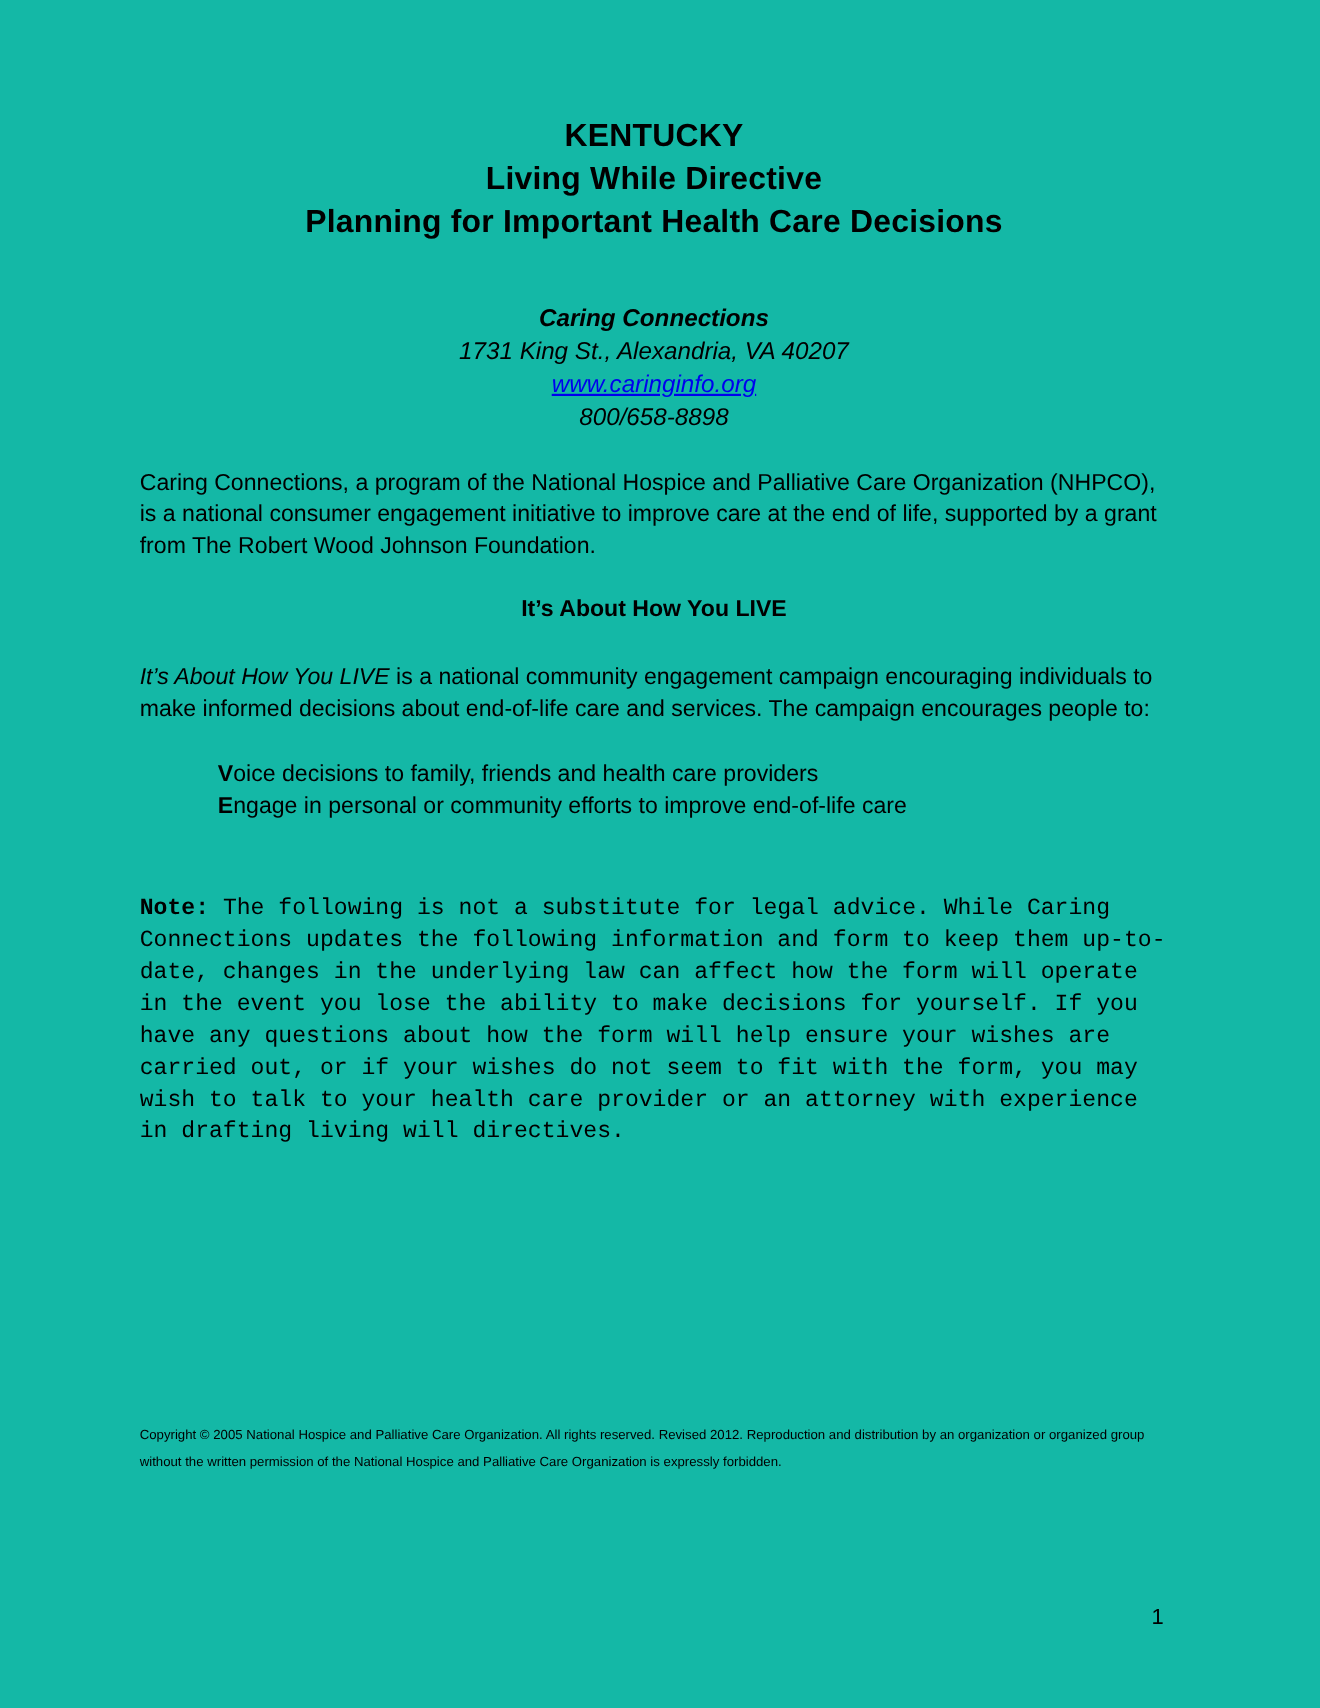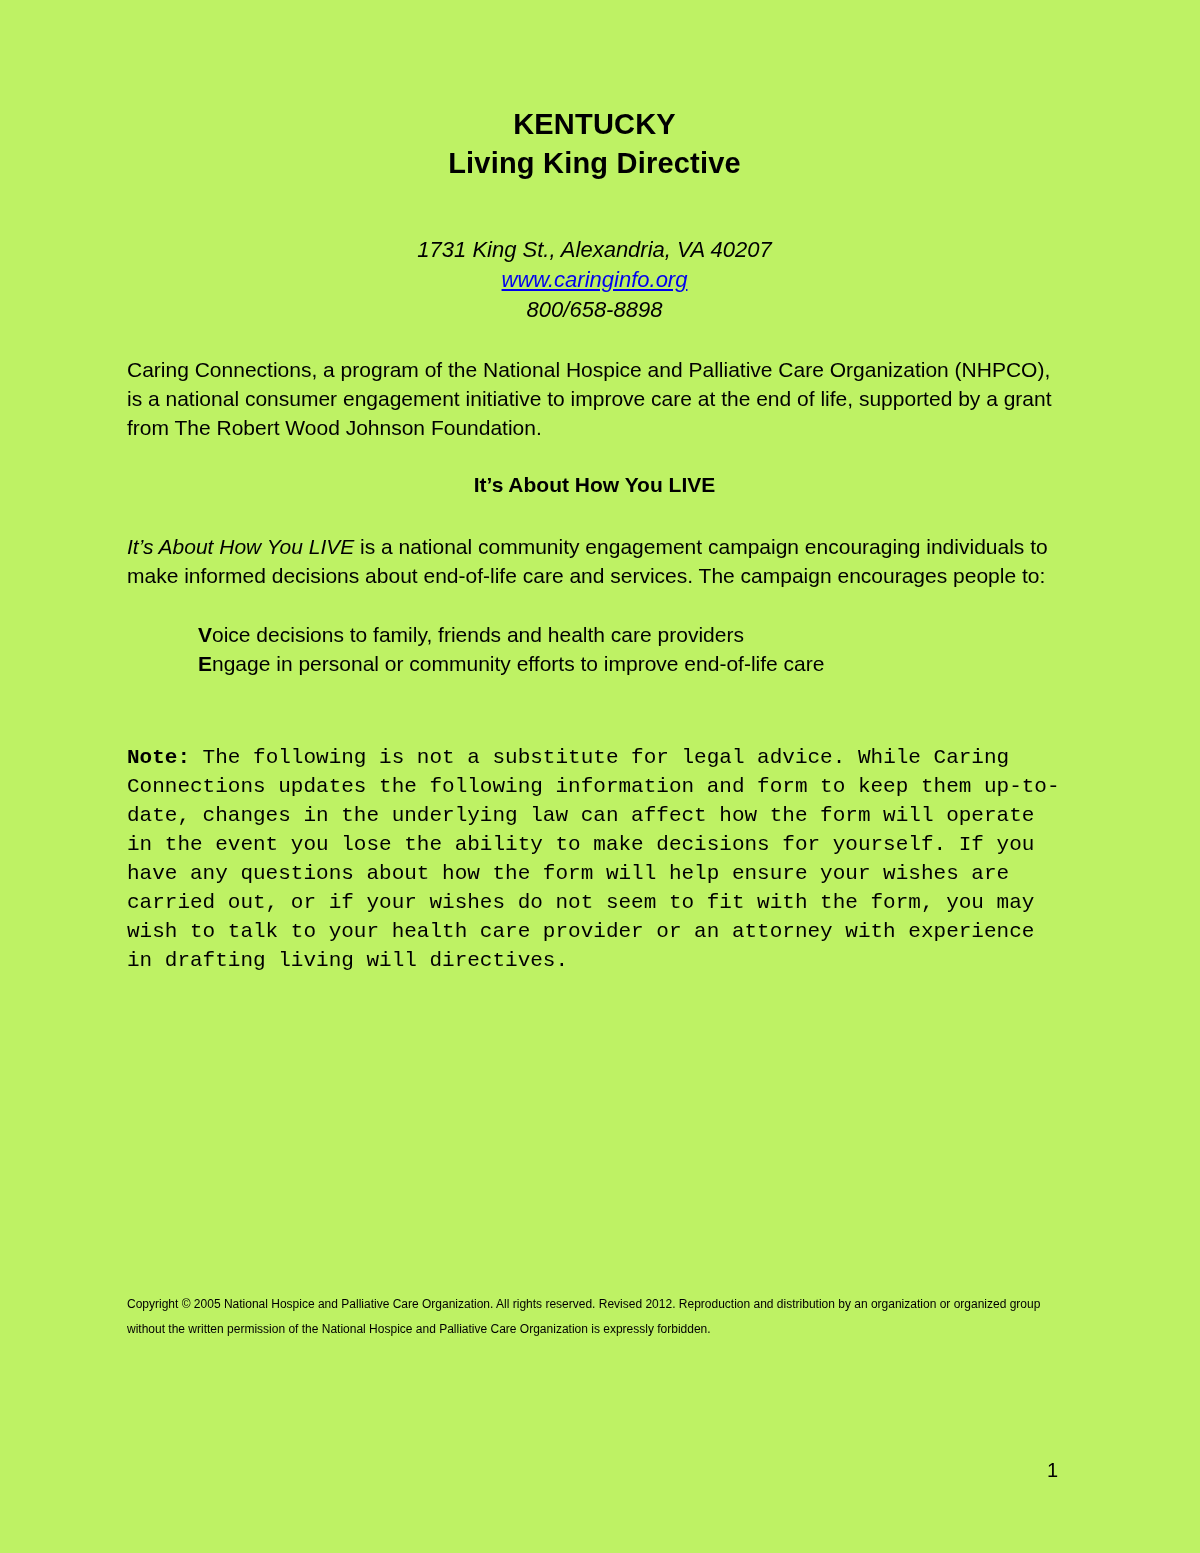--- a/index.html
+++ b/index.html
@@ -4,21 +4,21 @@
 <style>
   html, body {
     margin: 0;
     padding: 0;
     background: #ffffff;
   }
   .page {
     position: relative;
     width: 1200px;
     height: 1553px;
-    background: #bef264;
+    background: #14b8a6;
     color: #000000;
     font-family: "Liberation Sans", sans-serif;
     overflow: hidden;
   }
   .content {
     position: absolute;
     left: 127px;
     top: 0;
     width: 935px;
   }
@@ -96,24 +96,26 @@
   }
 </style>
 </head>
 <body>
 
 <div class="page">
   <div class="content">
 
     <div class="doc-title">
       <div>KENTUCKY</div>
-      <div>Living King Directive</div>
+      <div>Living While Directive</div>
+      <div>Planning for Important Health Care Decisions</div>
     </div>
 
     <div class="org-block">
+      <div class="org-name">Caring Connections</div>
       <div>1731 King St., Alexandria, VA 40207</div>
       <div>
         <a class="org-link" href="www.caringinfo.org">www.caringinfo.org</a>
       </div>
       <div>800/658-8898</div>
     </div>
 
     <p class="body-text intro-para">Caring Connections, a program of the National Hospice and Palliative Care Organization (NHPCO), is a national consumer engagement initiative to improve care at the end of life, supported by a grant from The Robert Wood Johnson Foundation.</p>
 
     <div class="live-heading">It’s About How You LIVE</div>

